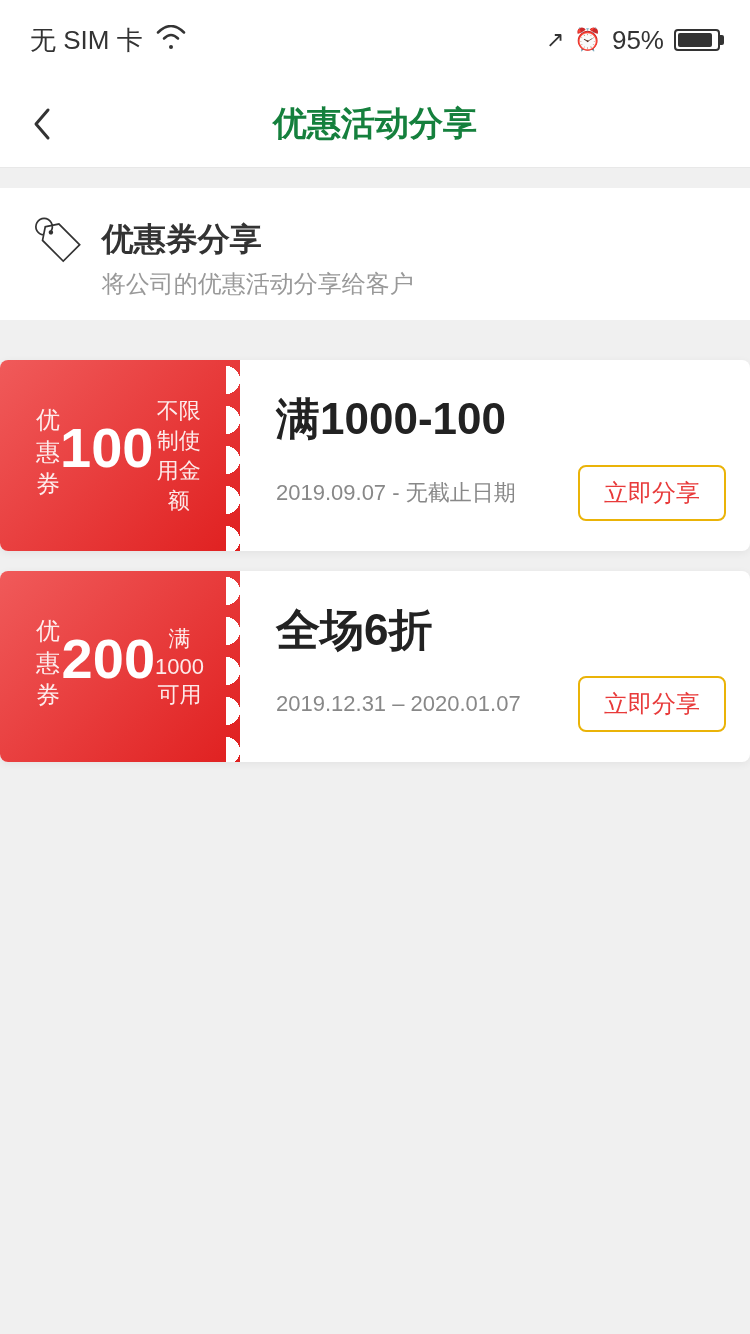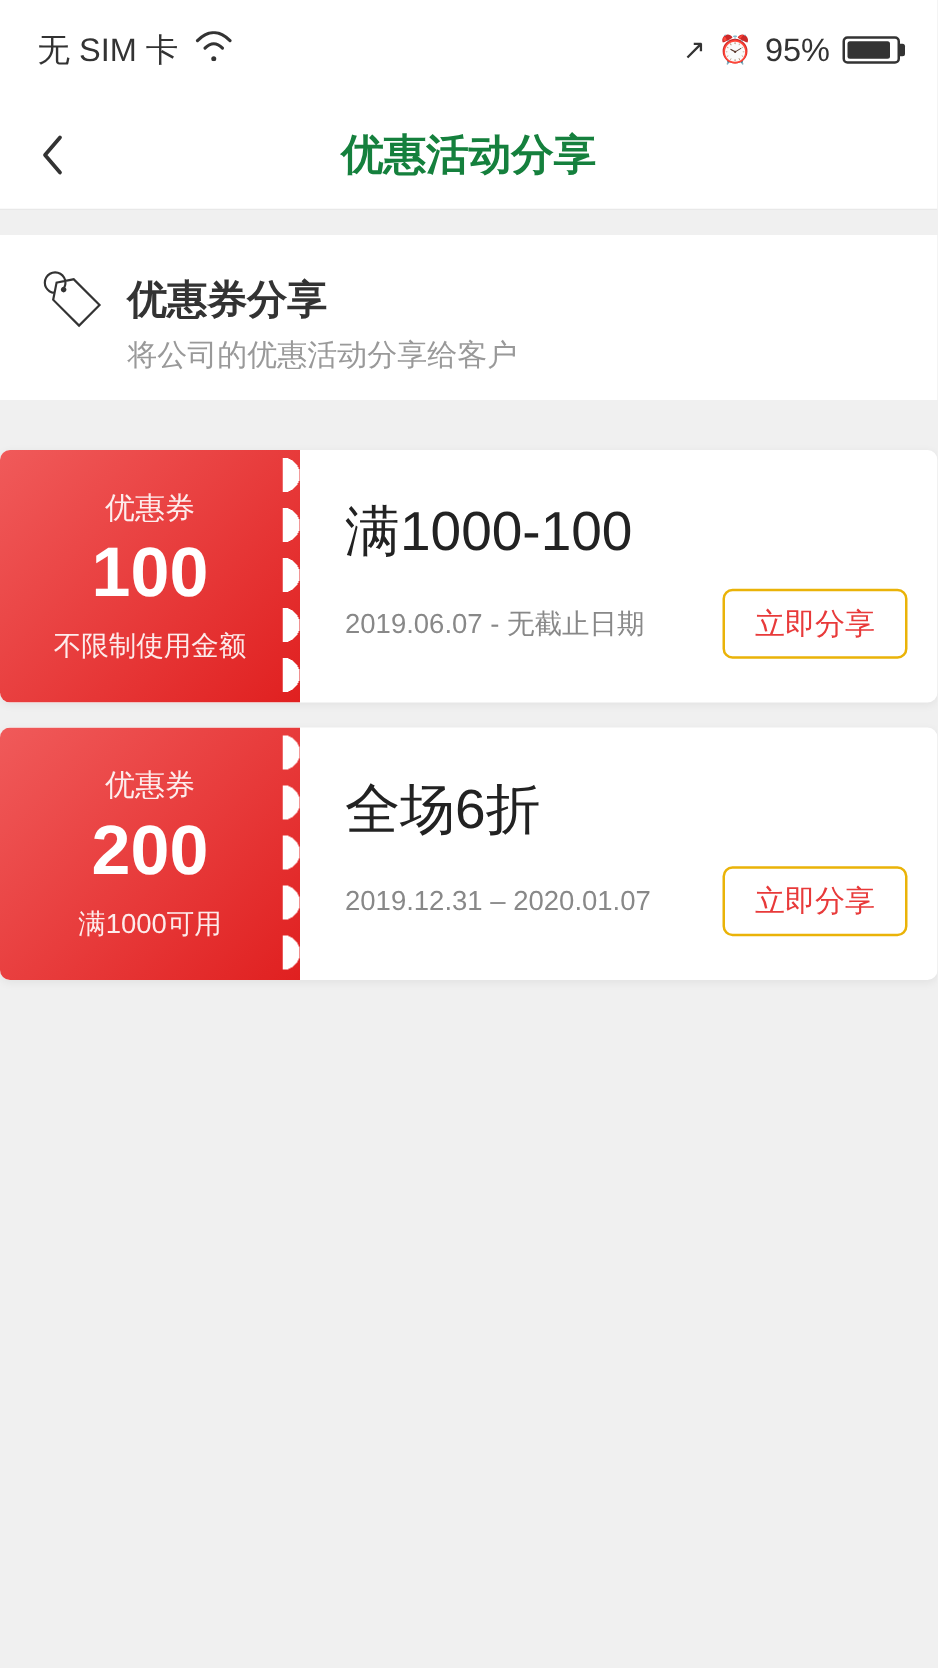--- a/index.html
+++ b/index.html
@@ -147,24 +147,24 @@
     .coupon-card:last-child {
       margin-bottom: 0;
     }
 
     
     .coupon-left {
       width: 240px;
       background: #e83a3a;
       background: linear-gradient(135deg, #f05a5a 0%, #e02020 100%);
       display: flex;
-      flex-direction: column;
+      flex-direction: row;
       align-items: center;
       justify-content: space-between;
-      padding: 30px 20px;
+      padding: 30px 36px;
       position: relative;
       flex-shrink: 0;
     }
     
     .coupon-left::after {
       content: '';
       position: absolute;
       right: -14px;
       top: 0;
       bottom: 0;
@@ -197,21 +197,21 @@
     .coupon-right {
       flex: 1;
       padding: 30px 24px 30px 36px;
       display: flex;
       flex-direction: column;
       justify-content: center;
       gap: 16px;
     }
     .coupon-name {
       font-size: 44px;
-      font-weight: 400;
+      font-weight: 700;
       color: #222;
     }
     .coupon-meta {
       display: flex;
       align-items: center;
       justify-content: space-between;
       gap: 10px;
     }
     .coupon-date {
       font-size: 22px;
@@ -285,21 +285,21 @@
 <div class="coupon-list" id="coupon-list">
 <div class="coupon-card">
     <div class="coupon-left">
       <div class="coupon-label">优惠券</div>
       <div class="coupon-amount">100</div>
       <div class="coupon-condition">不限制使用金额</div>
     </div>
     <div class="coupon-right">
       <div class="coupon-name">满1000-100</div>
       <div class="coupon-meta">
-        <div class="coupon-date">2019.06.07 - 无截止日期</div>
+        <div class="coupon-date">2019.09.07 - 无截止日期</div>
         <button class="coupon-share-btn">立即分享</button>
       </div>
     </div>
   </div>
     <div class="coupon-card">
     <div class="coupon-left">
       <div class="coupon-label">优惠券</div>
       <div class="coupon-amount">200</div>
       <div class="coupon-condition">满1000可用</div>
     </div>

